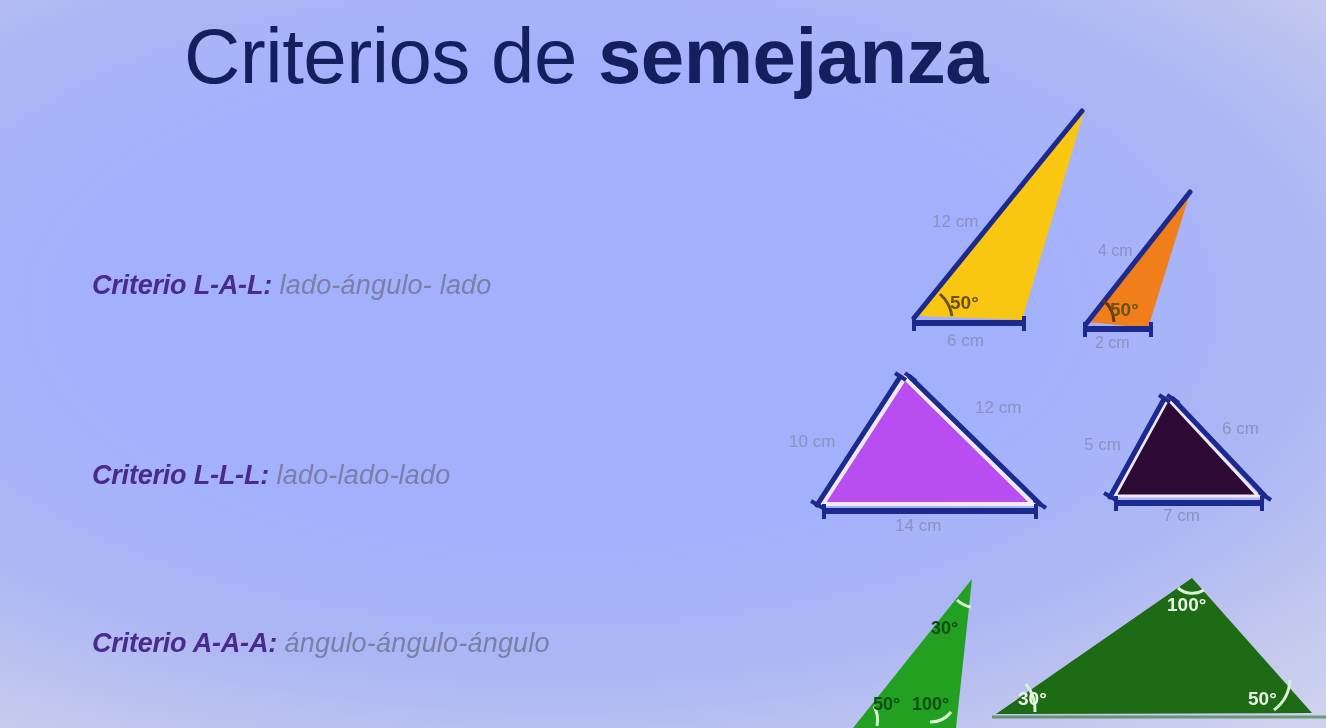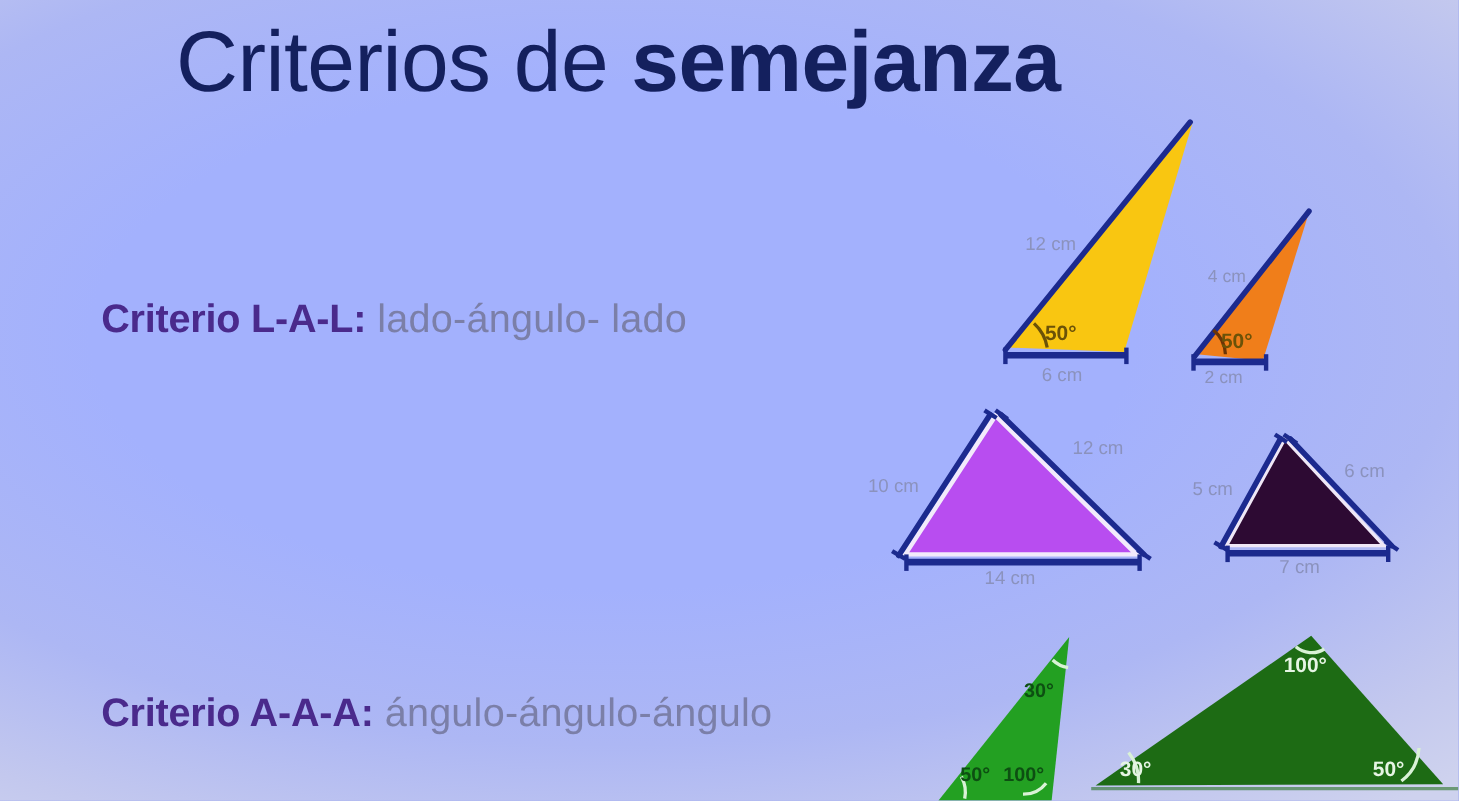--- a/index.html
+++ b/index.html
@@ -12,38 +12,39 @@
     width: 1326px;
     height: 728px;
     overflow: hidden;
     font-family: "Liberation Sans", sans-serif;
     background:
       radial-gradient(ellipse 85% 75% at 42% 42%, #a3b1fd 0%, #a3b1fd 42%, #adb7f4 68%, #c3c8ee 88%, #ced2ee 100%);
   }
   
   #title {
     position: absolute;
-    left: 160px;
+    left: 184px;
     top: 14px;
     font-size: 78px;
     line-height: 1.08;
     color: #14205e;
     letter-spacing: -0.5px;
     white-space: nowrap;
     font-weight: 300;
   }
   #title .bold { font-weight: 700; }
 
   
   .criterion {
     position: absolute;
     left: 92px;
     white-space: nowrap;
-    font-size: 36px;
+    font-size: 27px;
     line-height: 1;
+    font-style: italic;
   }
   .criterion .tag {
     font-weight: 700;
     color: #4a2a8c;
     letter-spacing: -0.2px;
   }
   .criterion .desc {
     font-weight: 400;
     color: #7b7fa8;
     letter-spacing: 0.2px;
@@ -96,20 +97,24 @@
 
 <div id="slide">
 
   <div id="title"><span>Criterios de </span><span class="bold">semejanza</span></div>
 
   <div class="criterion" id="crit-lal">
     <span class="tag">Criterio L-A-L:</span>
     <span class="desc">lado-ángulo- lado</span>
   </div>
 
+  <div class="criterion" id="crit-lll">
+    <span class="tag">Criterio L-L-L:</span>
+    <span class="desc">lado-lado-lado</span>
+  </div>
 
   <div class="criterion" id="crit-aaa">
     <span class="tag">Criterio A-A-A:</span>
     <span class="desc">ángulo-ángulo-ángulo</span>
   </div>
 
   <svg id="figures" viewBox="0 0 1326 728">
 
     <g>
       <polygon points="918,316 1084,112 1022,320" style="fill:#f9c611"></polygon>

